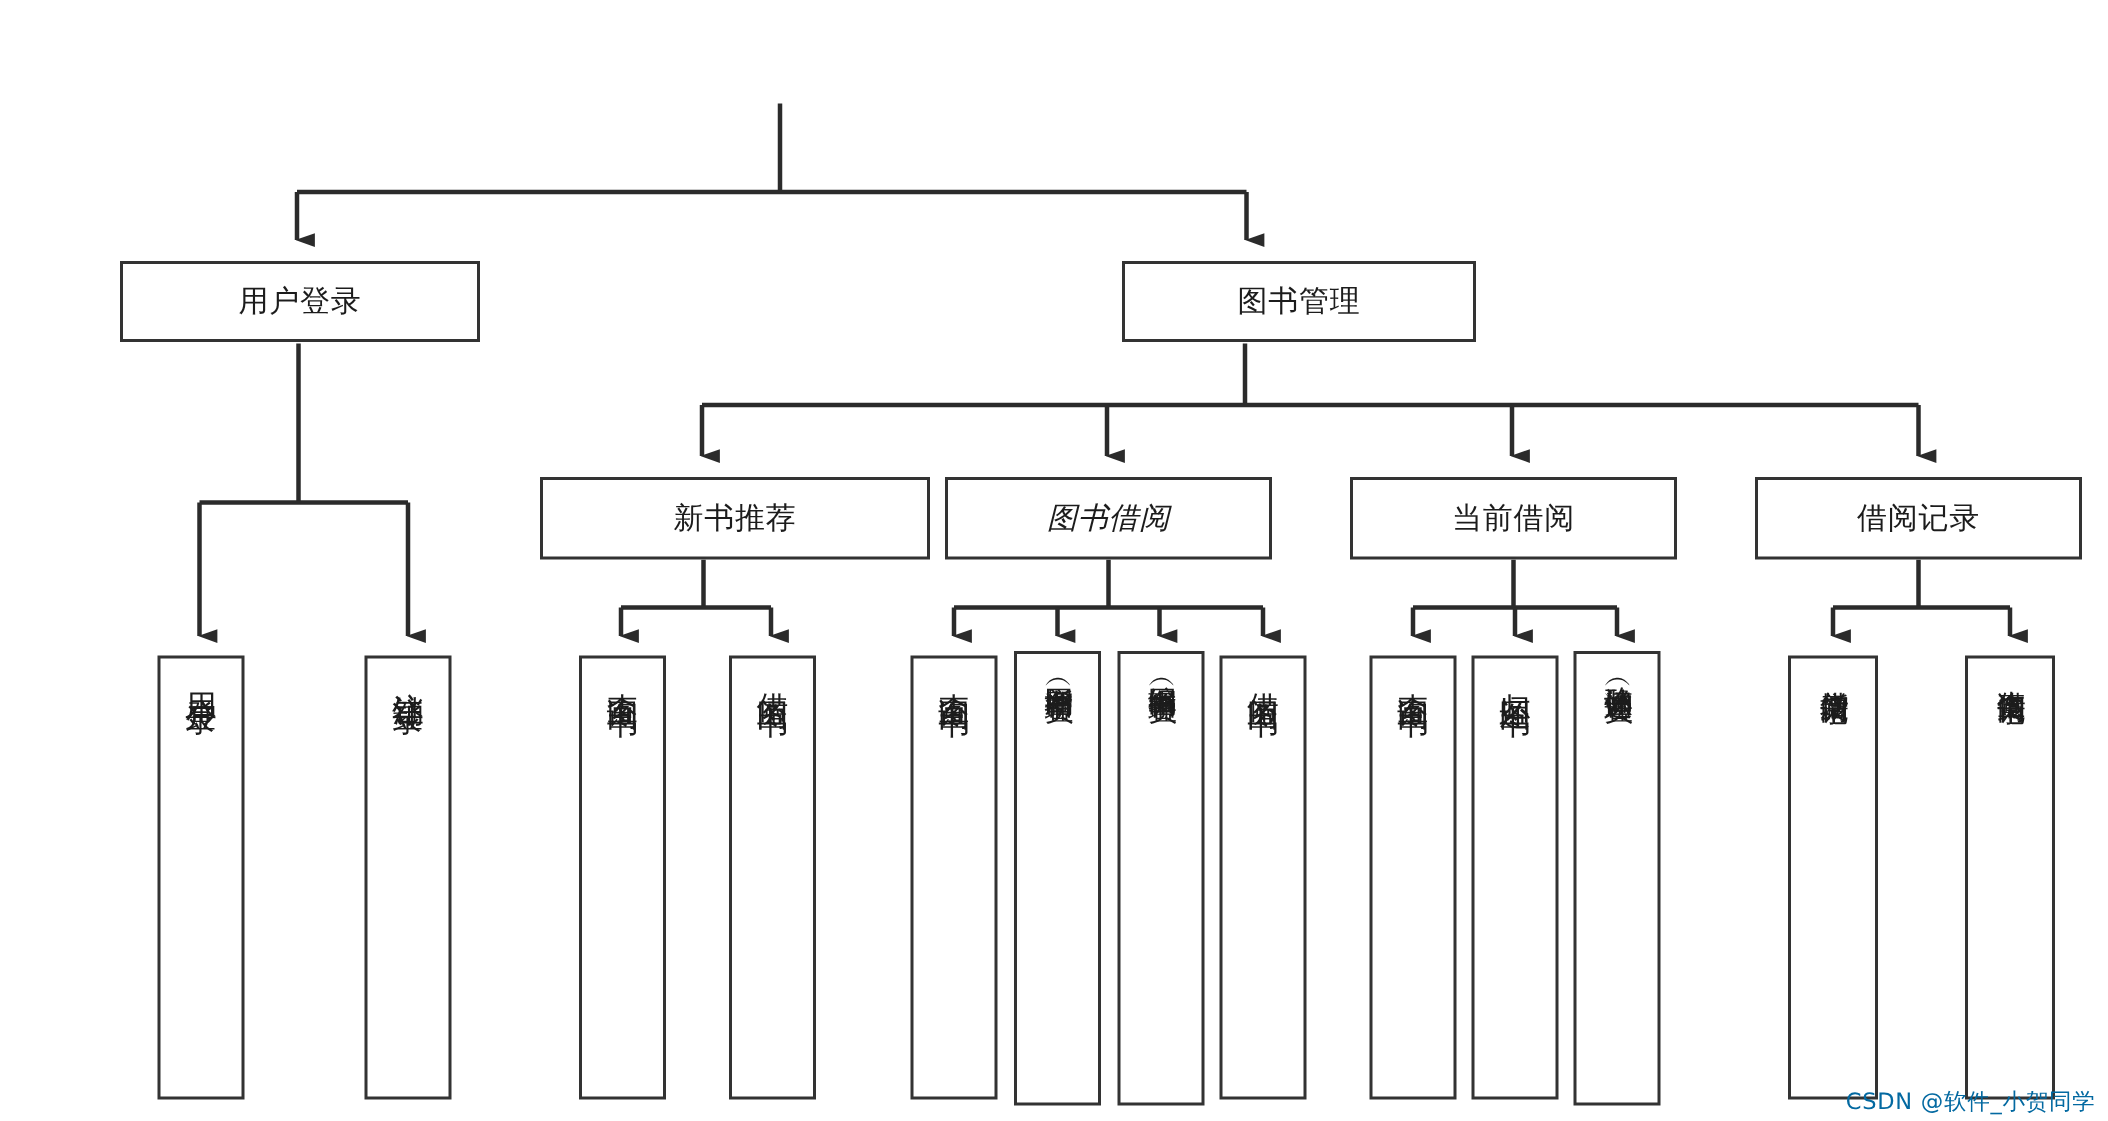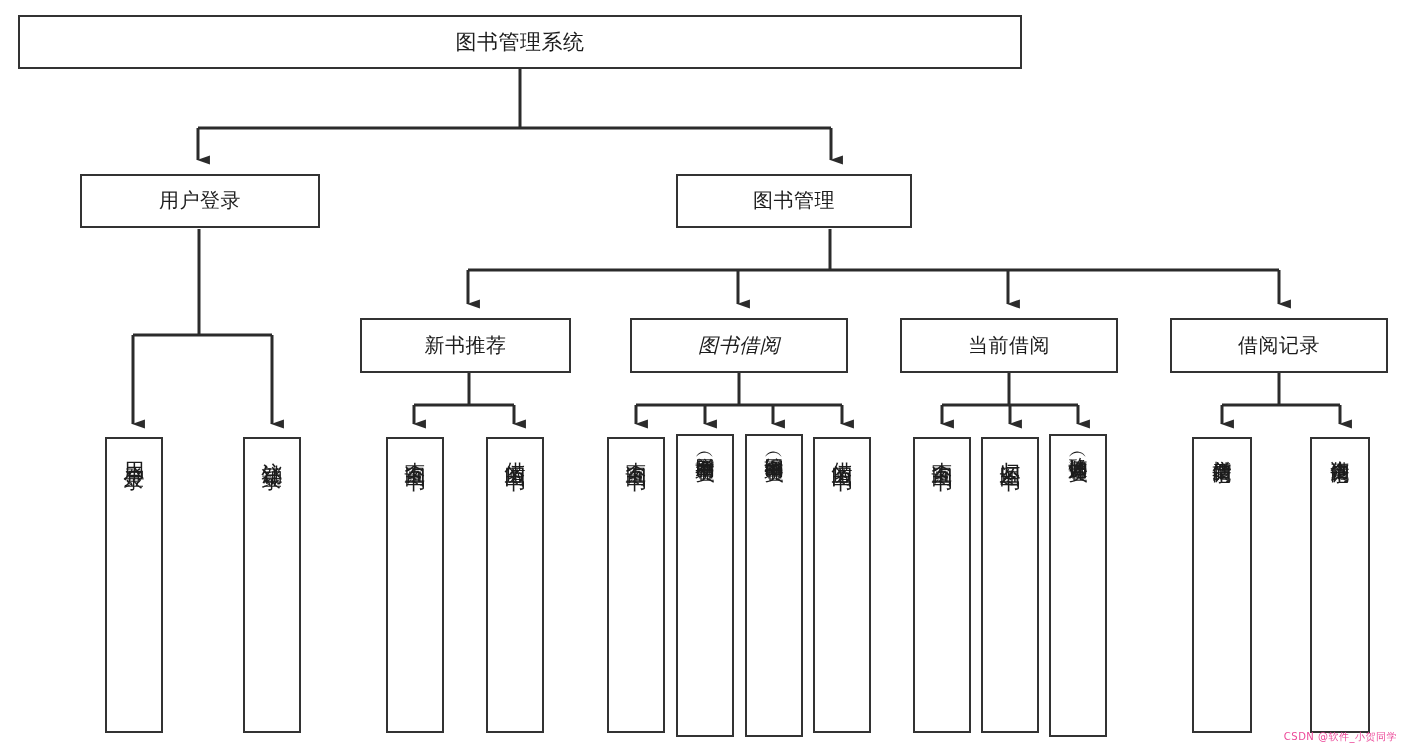--- a/index.html
+++ b/index.html
@@ -40,25 +40,25 @@
     color: #1c1c1c;
     letter-spacing: 0.5px;
   }
   
   .node.root { left: 18px; top: 15px; width: 1004px; height: 54px; }
   .node.root .node-label { font-size: 21px; }
   
   .node.l1 { height: 54px; }
   .node.l1 .node-label { font-size: 20px; }
   .node.l1.n-user-login  { left: 80px;  top: 174px; width: 240px; }
-  .node.l1.n-book-manage { left: 676px; top: 174px; width: 236px; }
+  .node.l1.n-book-manage { left: 748px; top: 174px; width: 236px; }
   
   .node.l2 { top: 318px; height: 55px; }
   .node.l2 .node-label { font-size: 20px; }
-  .node.l2.n-new-rec   { left: 360px;  width: 211px; }
+  .node.l2.n-new-rec   { left: 360px;  width: 260px; }
   .node.l2.n-borrow    { left: 630px;  width: 218px; font-style: italic; }
   .node.l2.n-current   { left: 900px;  width: 218px; text-align: right; }
   .node.l2.n-record    { left: 1170px; width: 218px; }
   
   .node.leaf {
     top: 437px;
     height: 296px;
     padding: 6px 2px;
     align-items: flex-start;
     justify-content: center;
@@ -70,22 +70,22 @@
     font-size: 21px;
     letter-spacing: 3px;
     line-height: 1.05;
     white-space: nowrap;
   }
   .node.leaf.narrow .node-label { font-size: 19px; letter-spacing: 1px; }
   .watermark {
     position: absolute;
     right: 8px;
     bottom: 3px;
-    font-size: 10px;
-    color: #ec4899;
+    font-size: 15px;
+    color: #0369a1;
     letter-spacing: 0.5px;
     white-space: nowrap;
   }
 </style>
 </head>
 <body>
 
 <div id="diagram-canvas">
 
   <svg id="connector-layer" viewBox="0 0 1405 747" width="1405" height="747" xmlns="http://www.w3.org/2000/svg">
@@ -131,23 +131,20 @@
       <path d="M1010,405 L1010,424" marker-end="url(#arrow)"></path>
       <path d="M1078,405 L1078,424" marker-end="url(#arrow)"></path>
 
       <path d="M1279,373 L1279,405"></path>
       <path d="M1222,405 L1340,405"></path>
       <path d="M1222,405 L1222,424" marker-end="url(#arrow)"></path>
       <path d="M1340,405 L1340,424" marker-end="url(#arrow)"></path>
     </g>
   </svg>
 
-  <div class="node root">
-    <span class="node-label">图书管理系统</span>
-  </div>
 
   <div class="node l1 n-user-login">
     <span class="node-label">用户登录</span>
   </div>
   <div class="node l1 n-book-manage">
     <span class="node-label">图书管理</span>
   </div>
 
   <div class="node l2 n-new-rec">
     <span class="node-label">新书推荐</span>

